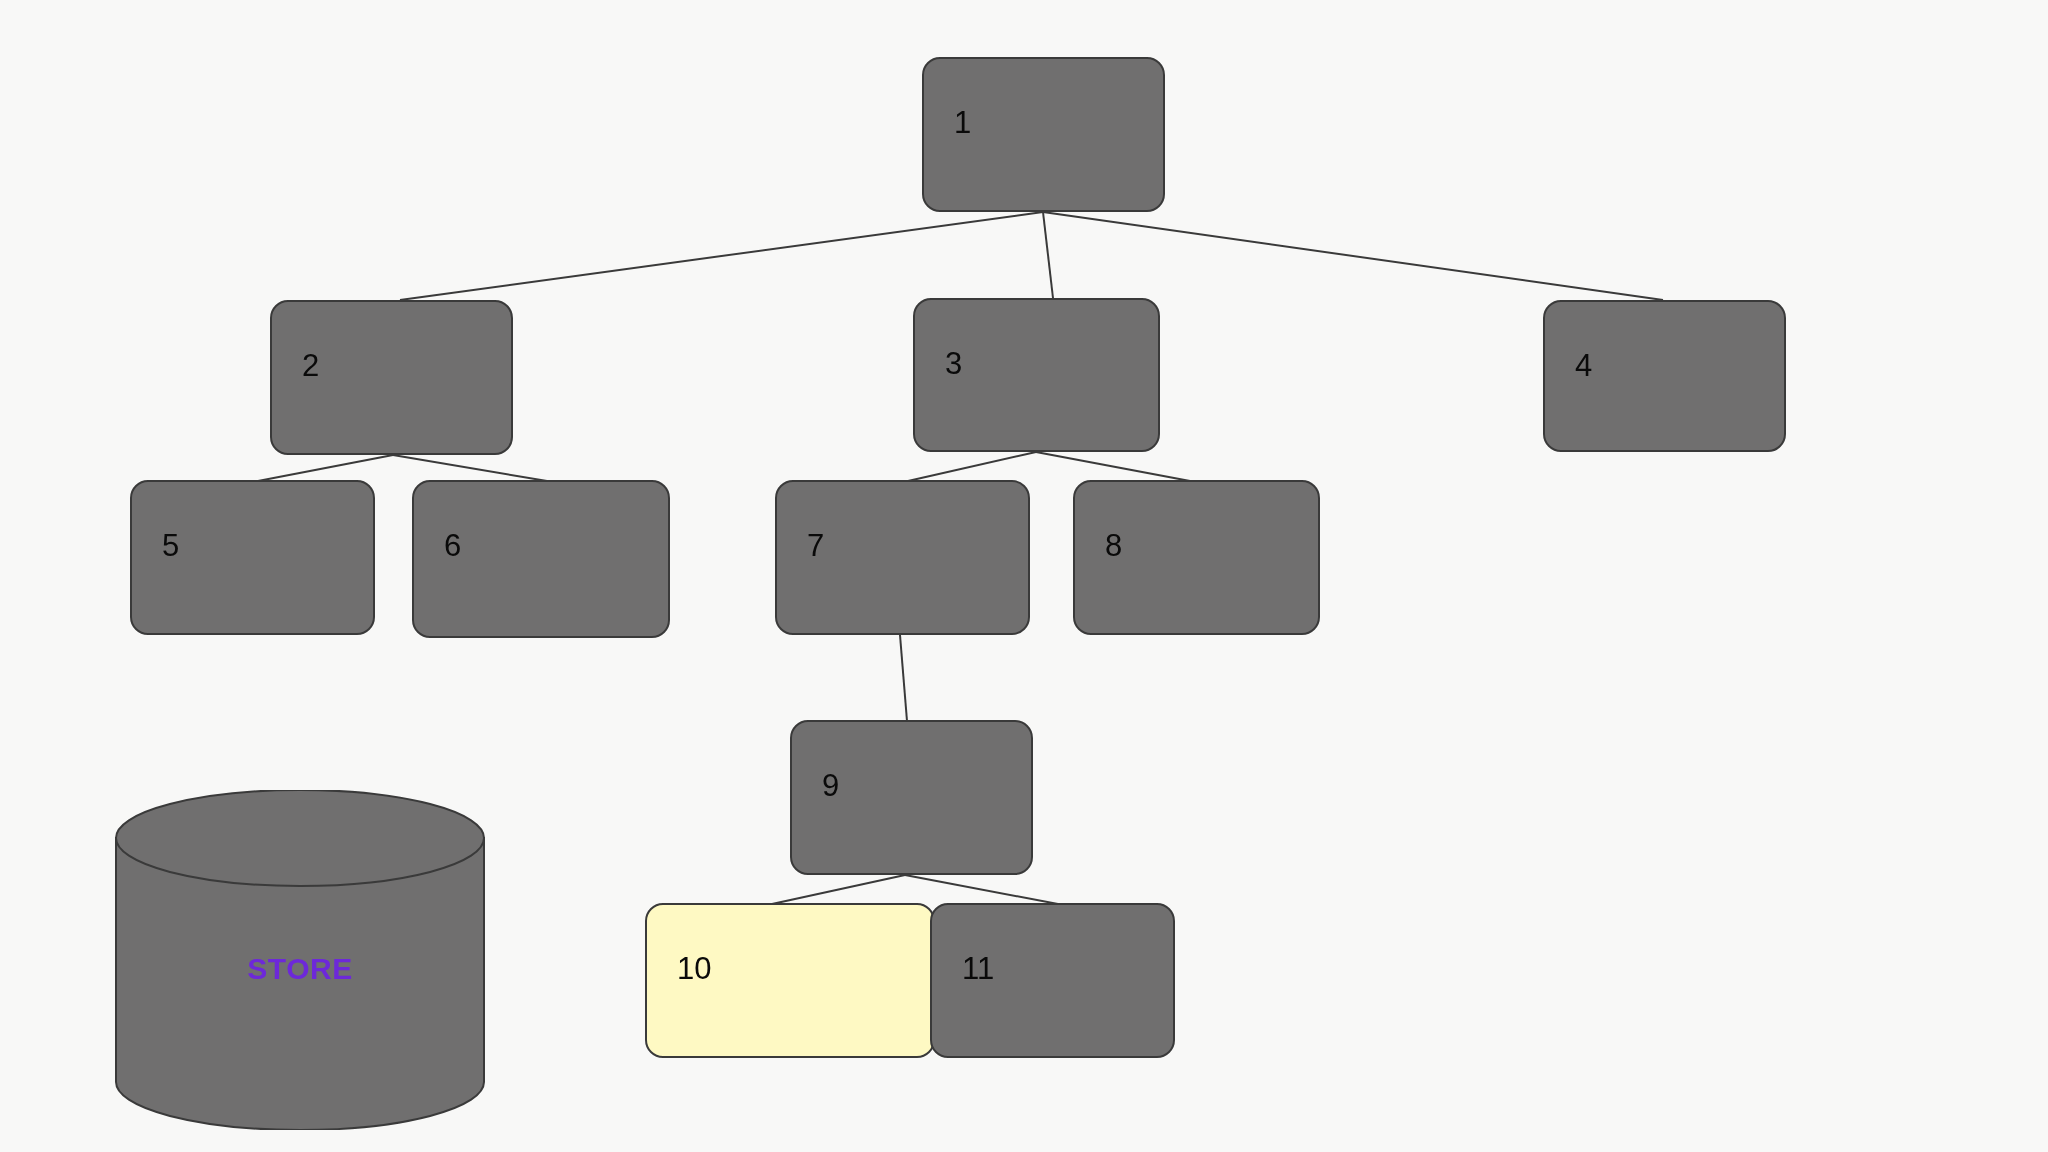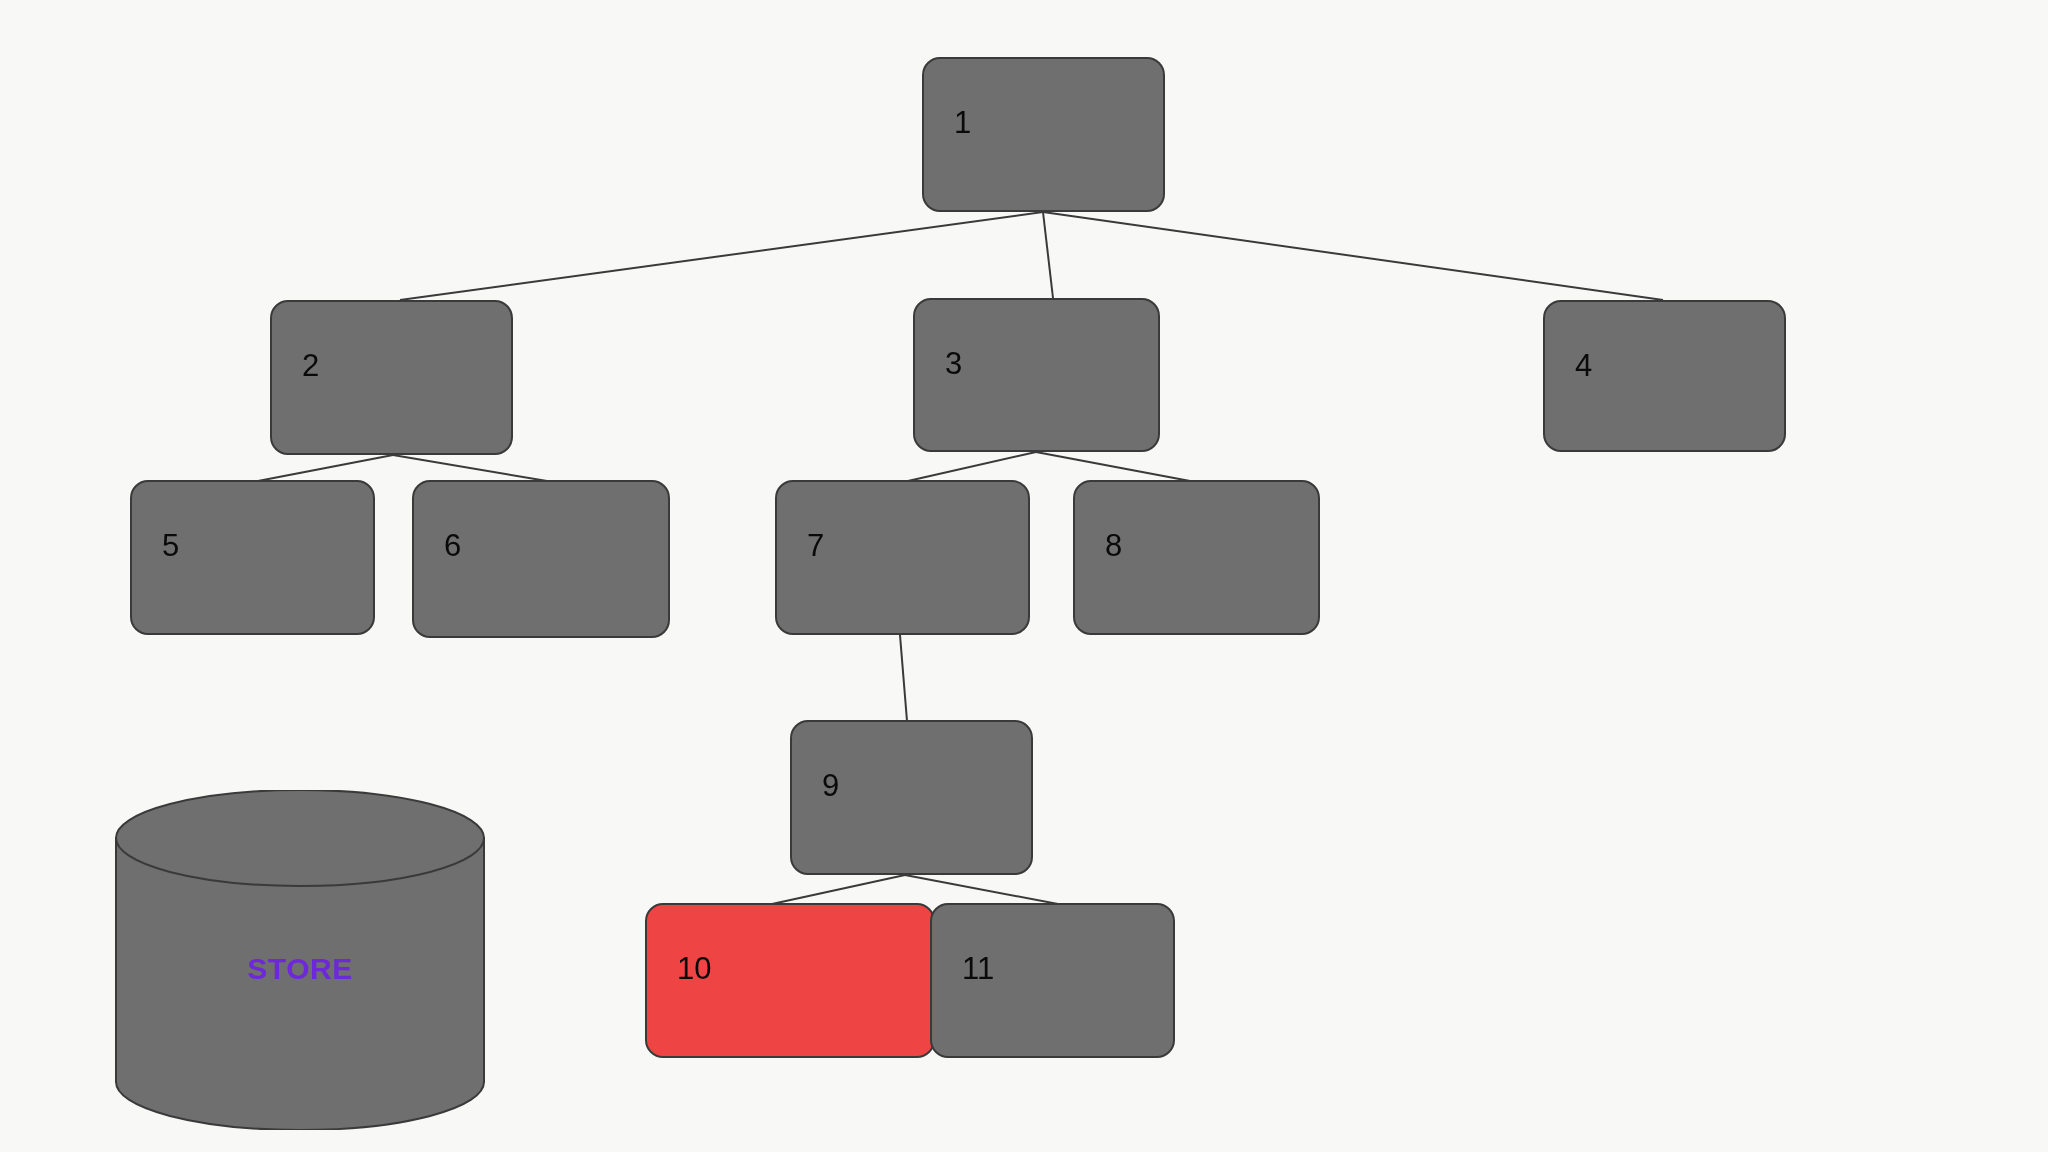--- a/index.html
+++ b/index.html
@@ -95,21 +95,21 @@
       </div>
       <div class="node" style="left: 775px; top: 480px; width: 255px; height: 155px; background: rgb(112, 111, 111); border-color: rgb(58, 58, 58);">
         <span class="node-label" style="left: 30px; top: 48px; color: rgb(10, 10, 10);">7</span>
       </div>
       <div class="node" style="left: 1073px; top: 480px; width: 247px; height: 155px; background: rgb(112, 111, 111); border-color: rgb(58, 58, 58);">
         <span class="node-label" style="left: 30px; top: 48px; color: rgb(10, 10, 10);">8</span>
       </div>
       <div class="node" style="left: 790px; top: 720px; width: 243px; height: 155px; background: rgb(112, 111, 111); border-color: rgb(58, 58, 58);">
         <span class="node-label" style="left: 30px; top: 48px; color: rgb(10, 10, 10);">9</span>
       </div>
-      <div class="node" style="left: 645px; top: 903px; width: 290px; height: 155px; background: #ef4444; border-color: rgb(58, 58, 58);">
+      <div class="node" style="left: 645px; top: 903px; width: 290px; height: 155px; background: #fef9c3; border-color: rgb(58, 58, 58);">
         <span class="node-label" style="left: 30px; top: 48px; color: rgb(10, 10, 10);">10</span>
       </div>
       <div class="node" style="left: 930px; top: 903px; width: 245px; height: 155px; background: rgb(112, 111, 111); border-color: rgb(58, 58, 58);">
         <span class="node-label" style="left: 30px; top: 48px; color: rgb(10, 10, 10);">11</span>
       </div>
     </div>
 
   <div class="store" id="store-shape" style="left: 115px; top: 790px; width: 370px; height: 340px;"><svg width="370" height="340" viewBox="0 0 370 340">
         <path d="M 1 48 L 1 292 A 184 48 0 0 0 369 292 L 369 48 Z" fill="#706f6f" stroke="#3a3a3a" stroke-width="2"></path>
         <ellipse cx="185" cy="48" rx="184" ry="48" fill="#706f6f" stroke="#3a3a3a" stroke-width="2"></ellipse>

